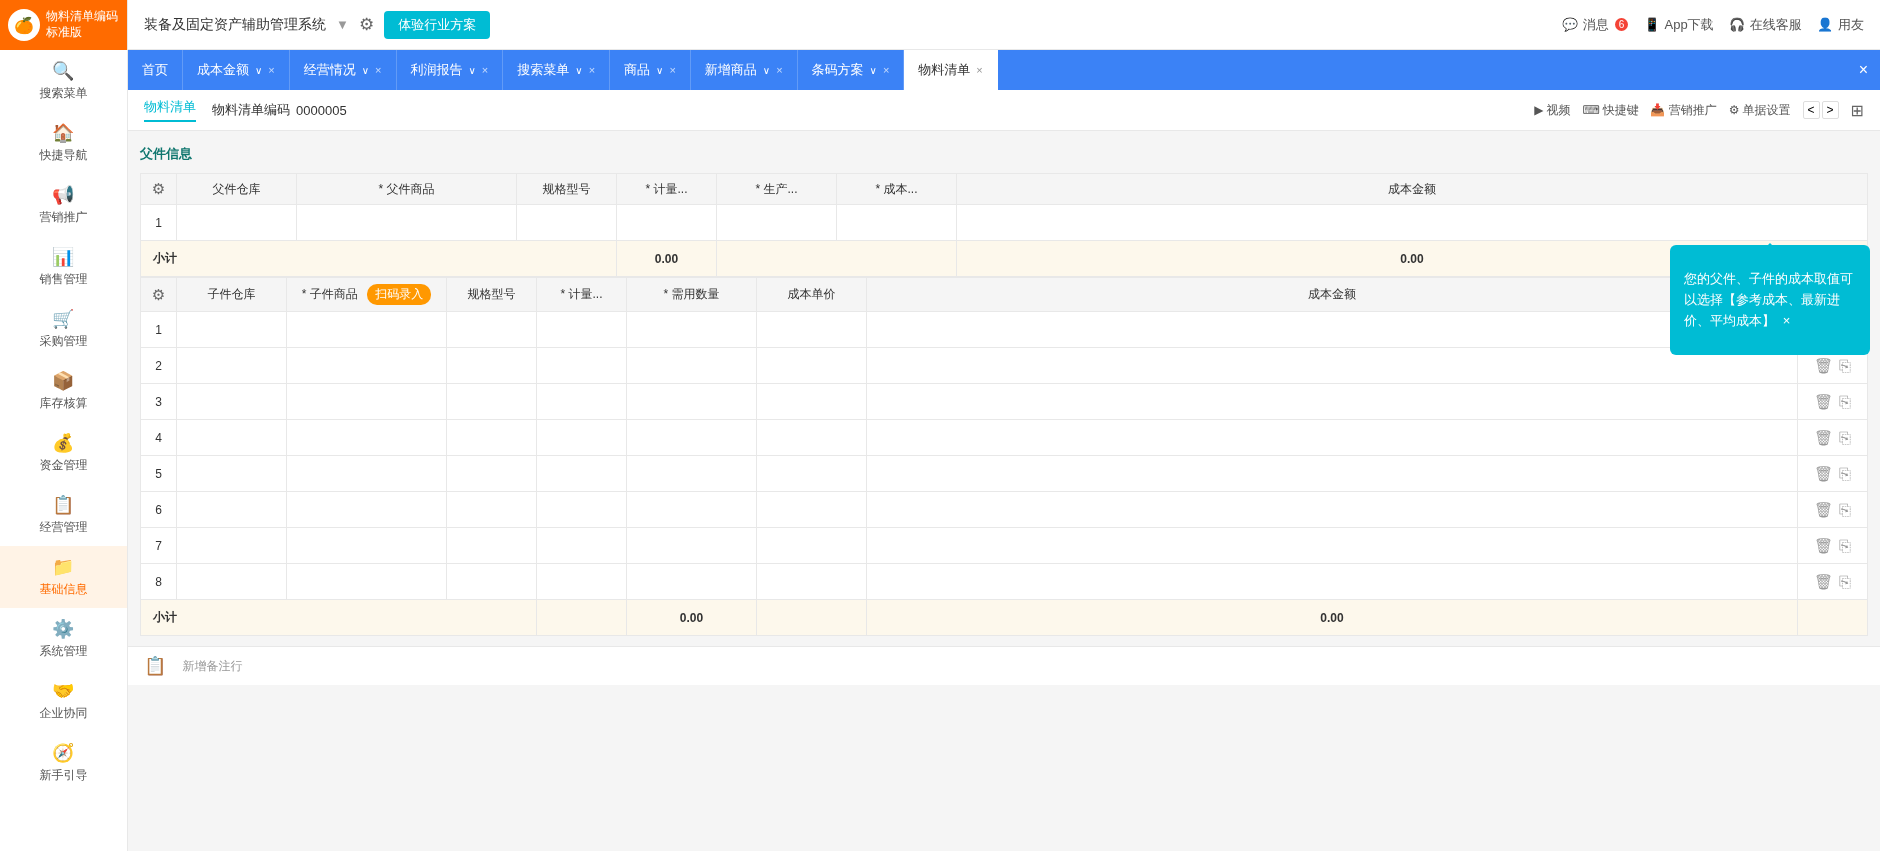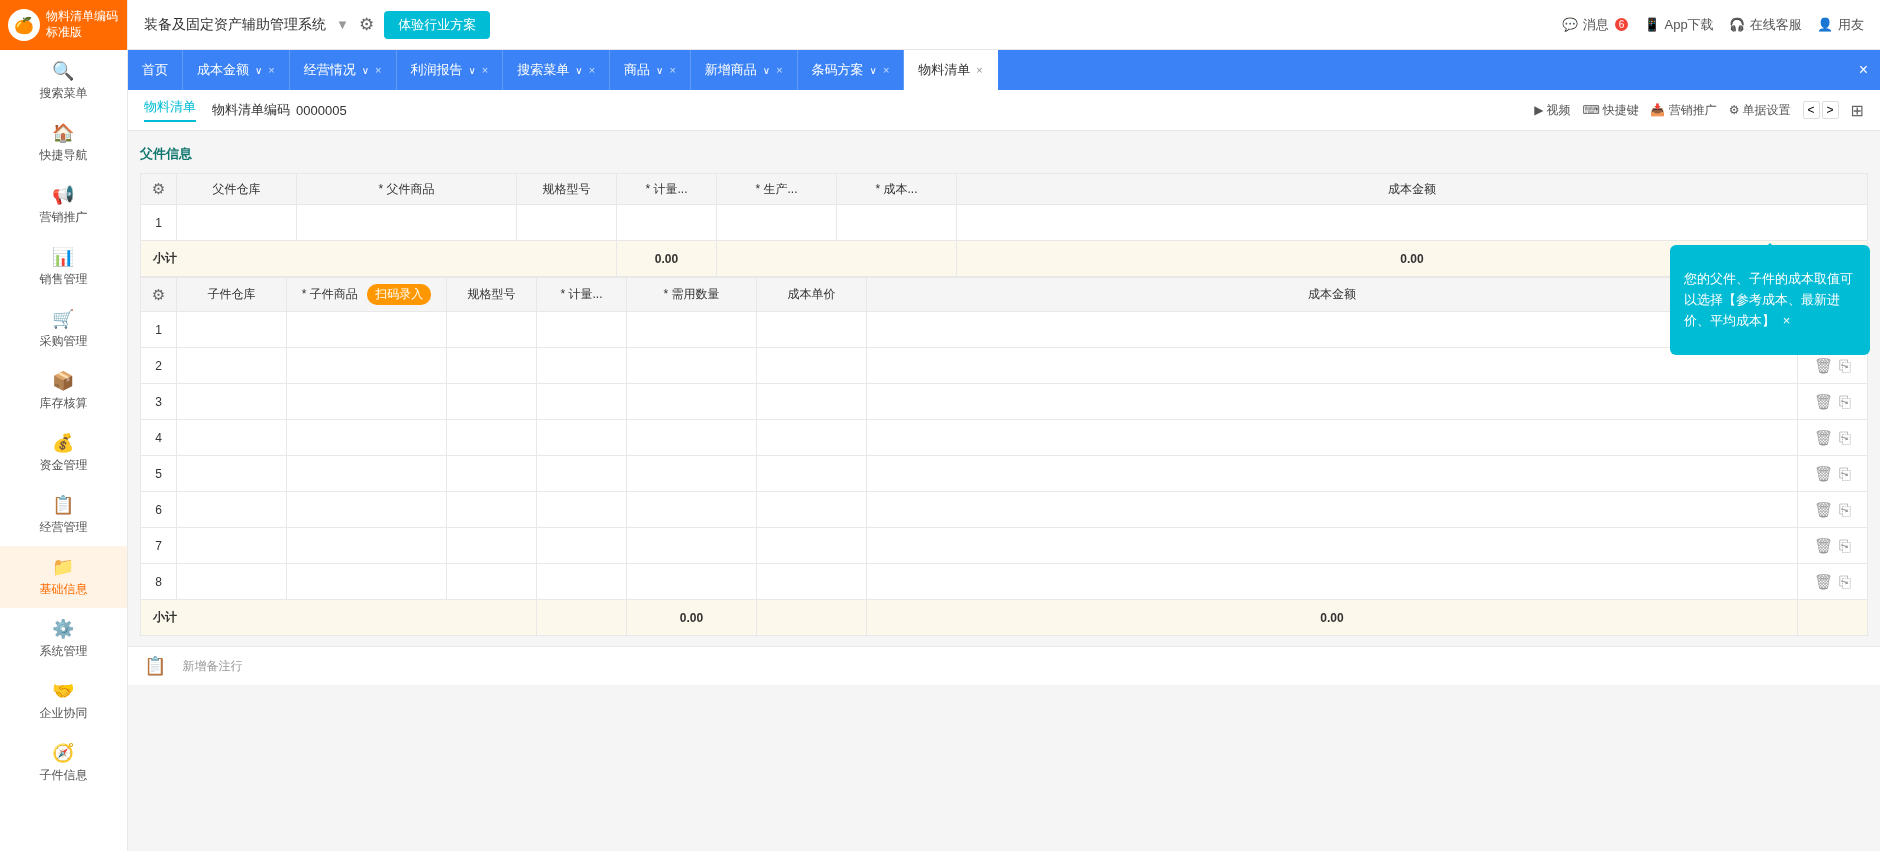--- a/index.html
+++ b/index.html
@@ -356,21 +356,21 @@
     <div class="sidebar-item">
       <span class="sidebar-item-icon">⚙️</span>
       <span>系统管理</span>
     </div>
     <div class="sidebar-item">
       <span class="sidebar-item-icon">🤝</span>
       <span>企业协同</span>
     </div>
     <div class="sidebar-item">
       <span class="sidebar-item-icon">🧭</span>
-      <span>子件信息</span>
+      <span>新手引导</span>
     </div>
   </div>
 </div>
 
 <div class="main">
 
   <div class="topbar">
     <span style="font-size:14px;color:#333;">装备及固定资产辅助管理系统</span>
     <span style="color:#999;cursor:pointer;">▼</span>
     <span style="font-size:17px;color:#666;cursor:pointer;">⚙</span>

